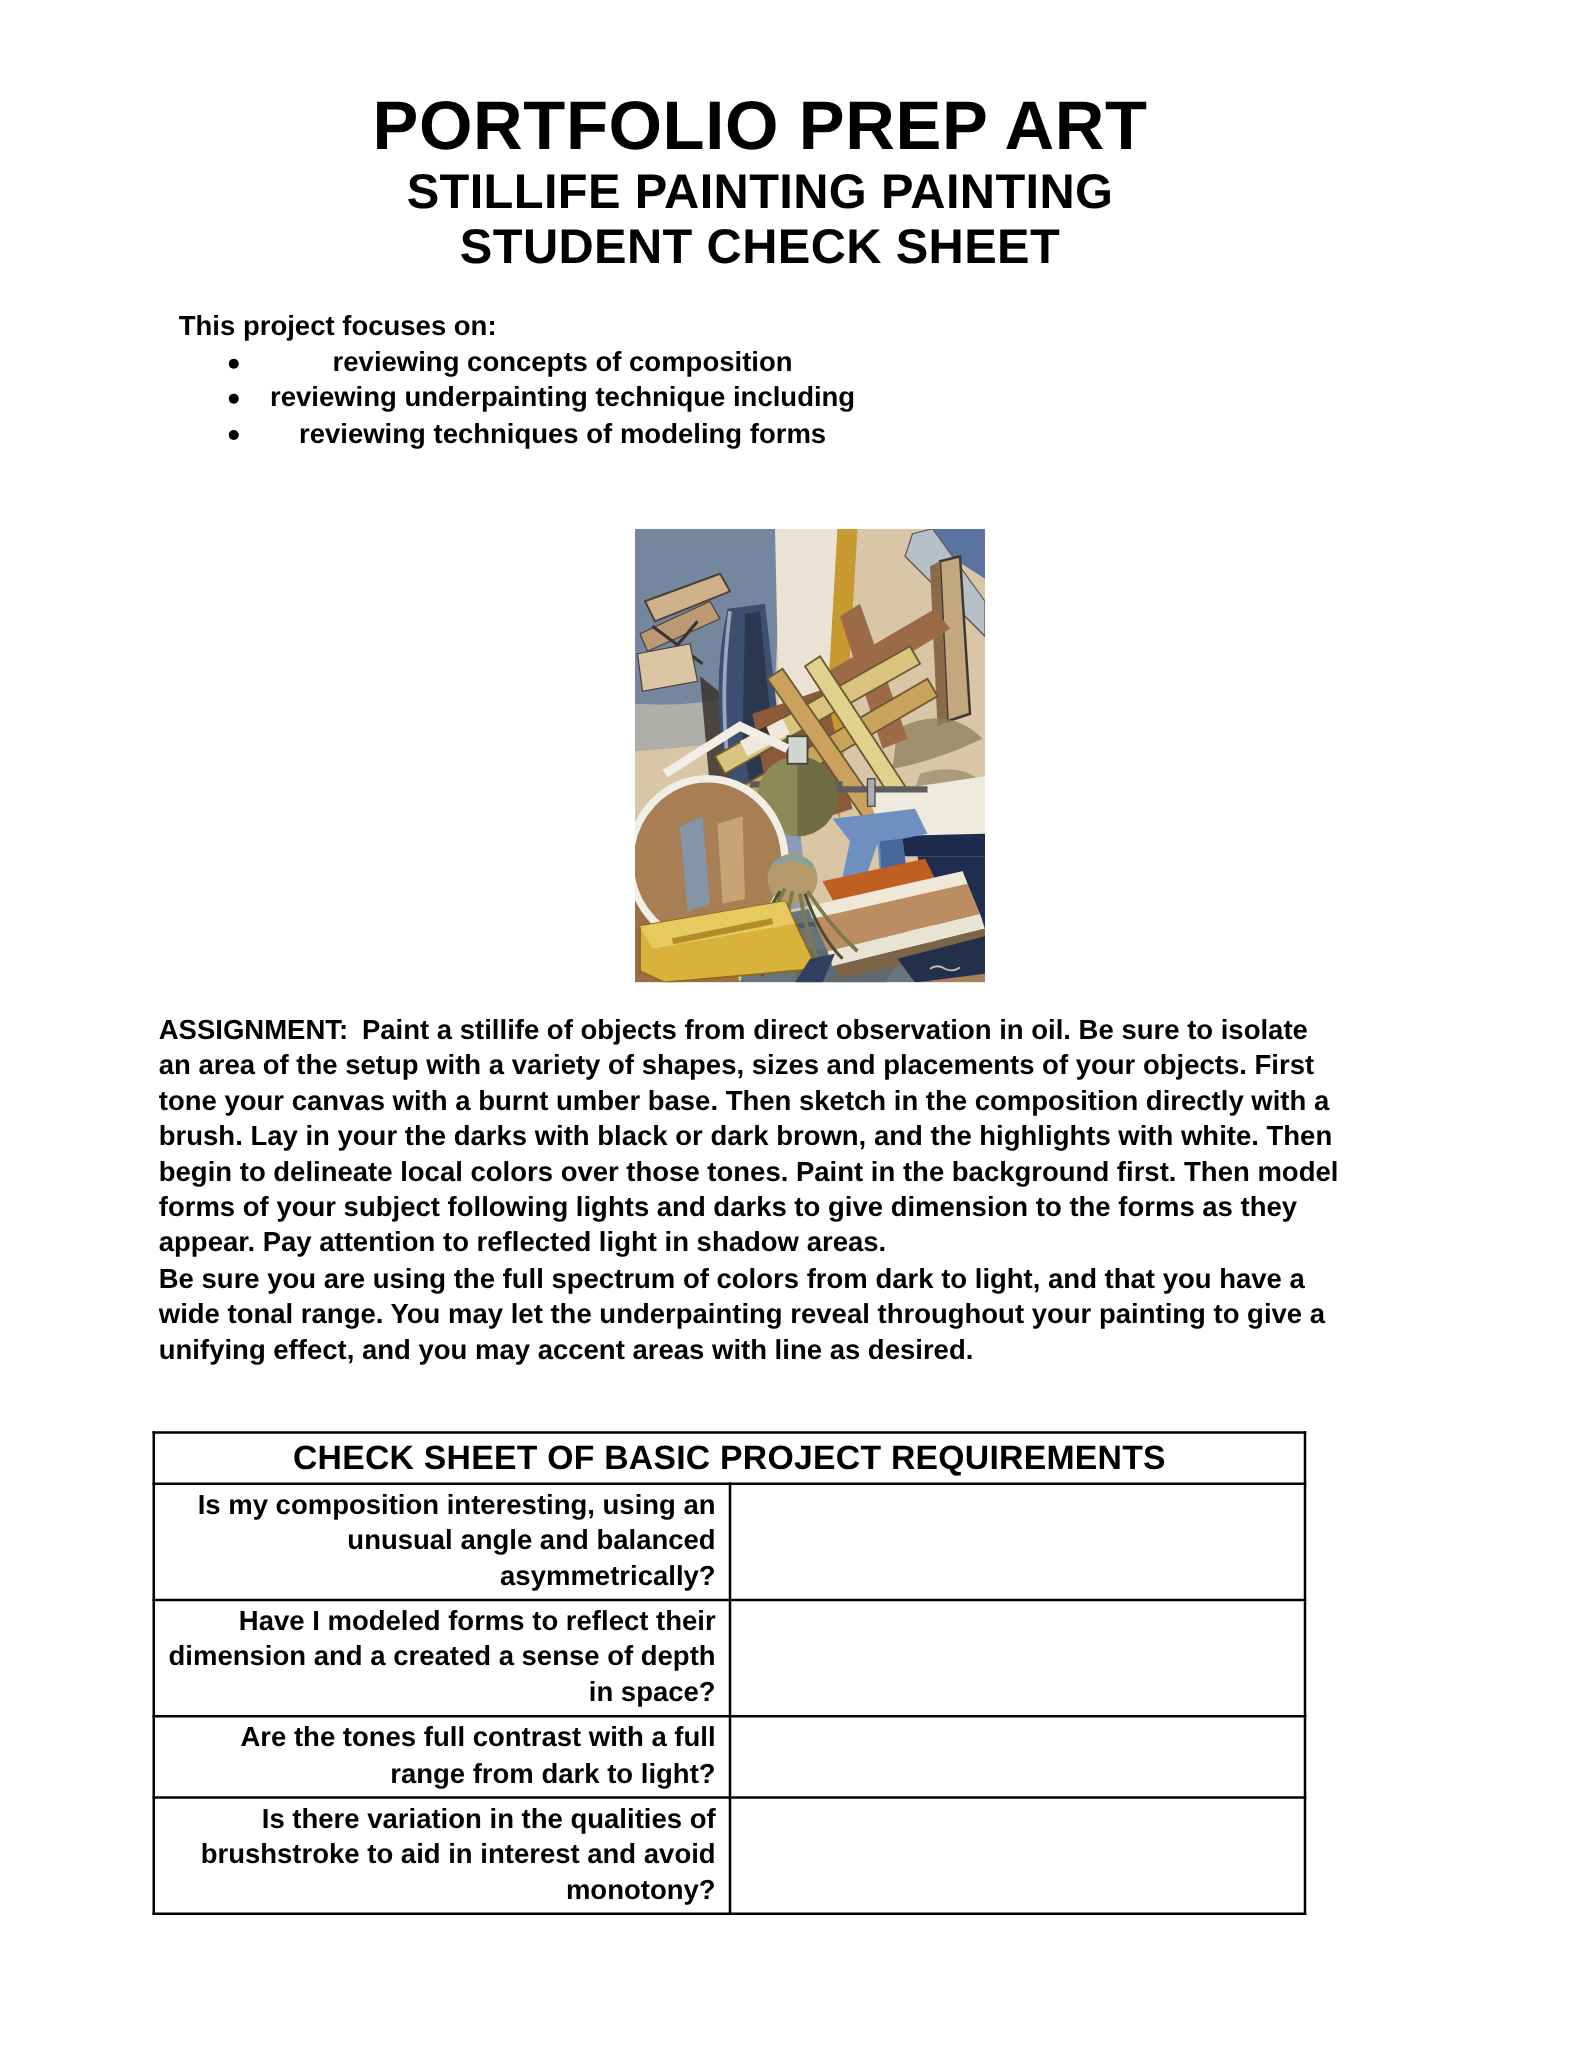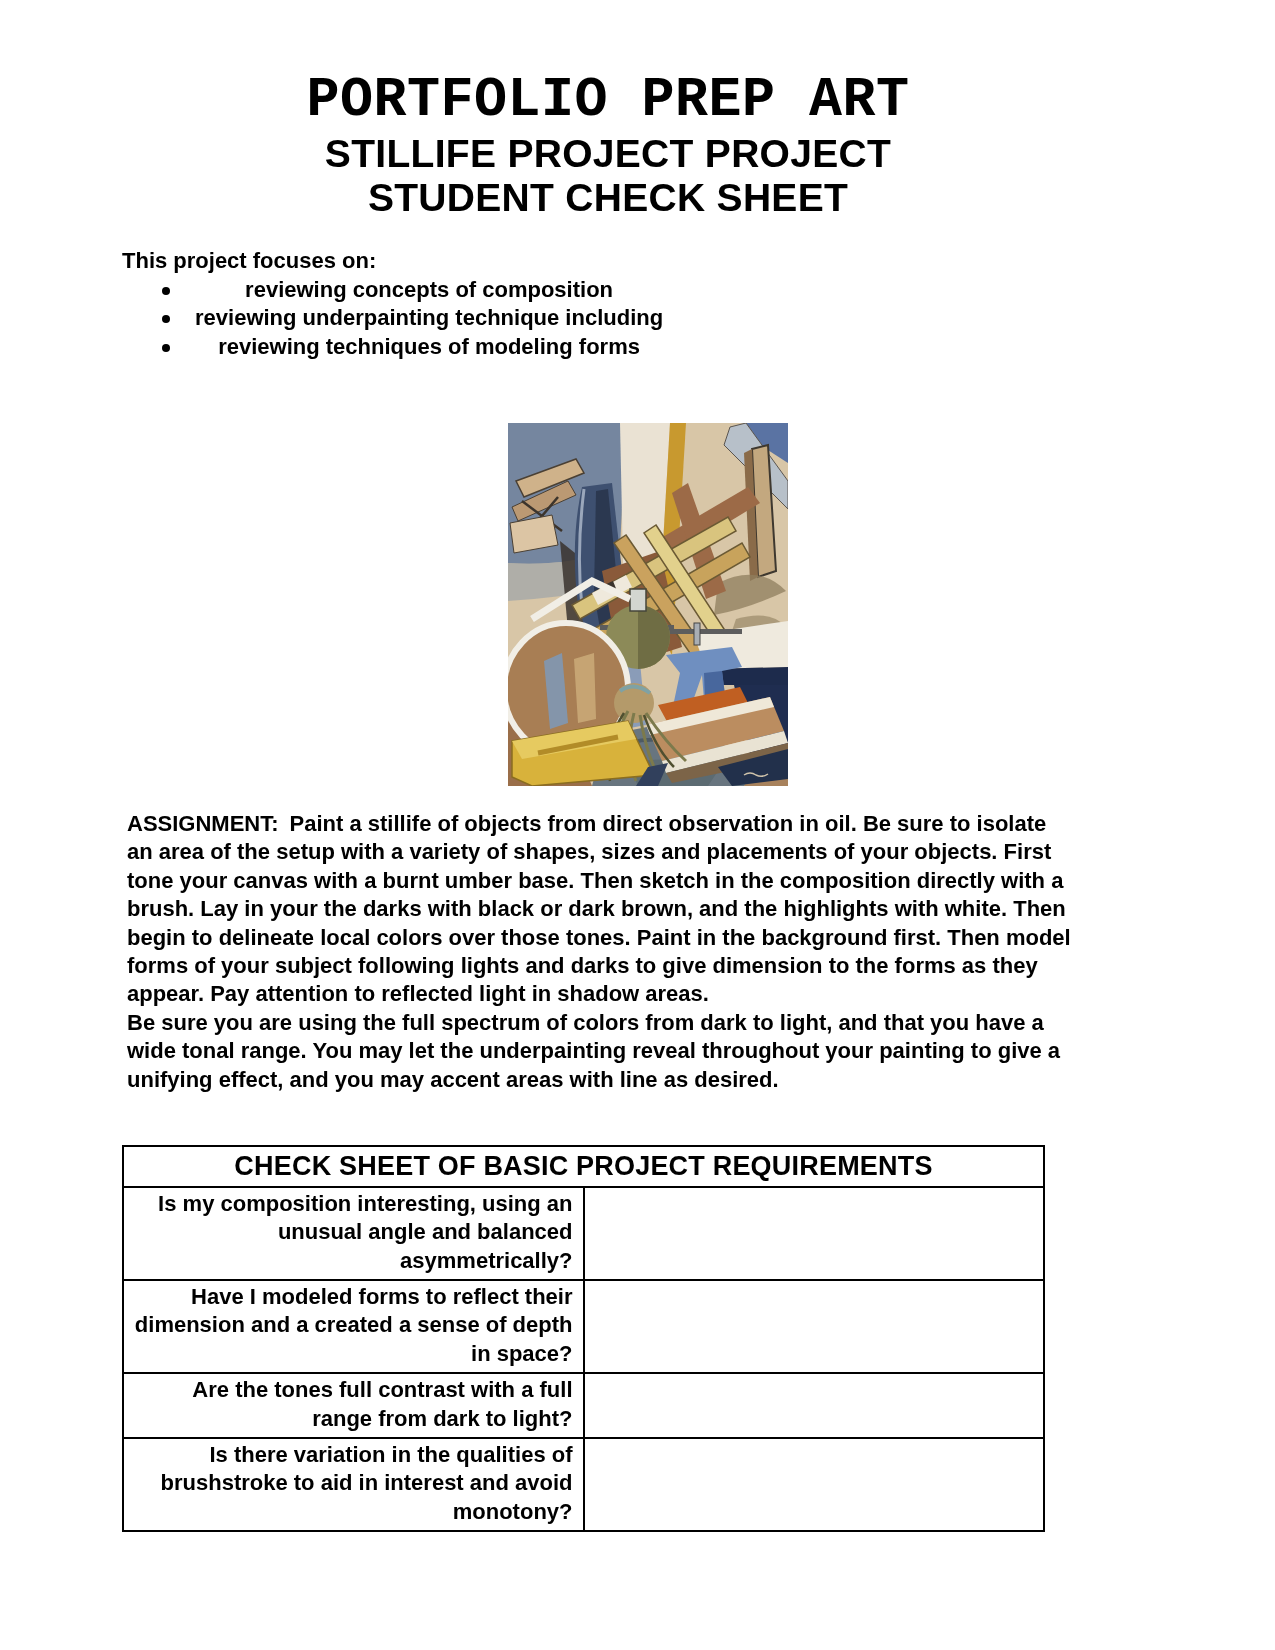--- a/index.html
+++ b/index.html
@@ -8,25 +8,25 @@
     width: 1275px; height: 1650px;
     font-family: "Liberation Sans", "DejaVu Sans", sans-serif;
     font-weight: 700;
     color: #000;
     position: relative;
   }
   .page { position: relative; width: 1275px; height: 1650px; background: #fff; overflow: hidden; }
 
   
   .titles { position: absolute; top: 70px; left: 0; width: 1216px; text-align: center; }
-  .titles h1 { font-size: 55px; line-height: 1.12; letter-spacing: 0.5px; font-family: Liberation Mono, monospace; }
+  .titles h1 { font-size: 55px; line-height: 1.12; letter-spacing: 0.5px; }
   .titles h2 { font-size: 39px; line-height: 1.15; letter-spacing: 0.3px; }
 
   
-  .intro { position: absolute; top: 247px; left: 122px; font-size: 22px; line-height: 28.5px; }
+  .intro { position: absolute; top: 247px; left: 143px; font-size: 22px; line-height: 28.5px; }
   .intro ul { list-style: none; padding-left: 73px; text-align: center; }
   .intro li { position: relative; }
   .intro li::before {
     content: ""; position: absolute; left: -33px; top: 11px;
     width: 8px; height: 8px; border-radius: 50%; background: #000;
   }
 
   
   figure.painting {
     position: absolute; top: 423px; left: 508px;
@@ -55,21 +55,21 @@
   table.checklist td.c { width: 215px; }
   table.checklist tr.row { height: 63px; }
 </style>
 </head>
 <body>
 
 <div class="page">
 
   <div class="titles">
     <h1>PORTFOLIO PREP ART</h1>
-    <h2>STILLIFE PROJECT PROJECT</h2>
+    <h2>STILLIFE PAINTING PAINTING</h2>
     <h2>STUDENT CHECK SHEET</h2>
   </div>
 
   <div class="intro">
     <div>This project focuses on:</div>
     <ul>
       <li>reviewing concepts of composition</li>
       <li>reviewing underpainting technique including</li>
       <li>reviewing techniques of modeling forms</li>
     </ul>

